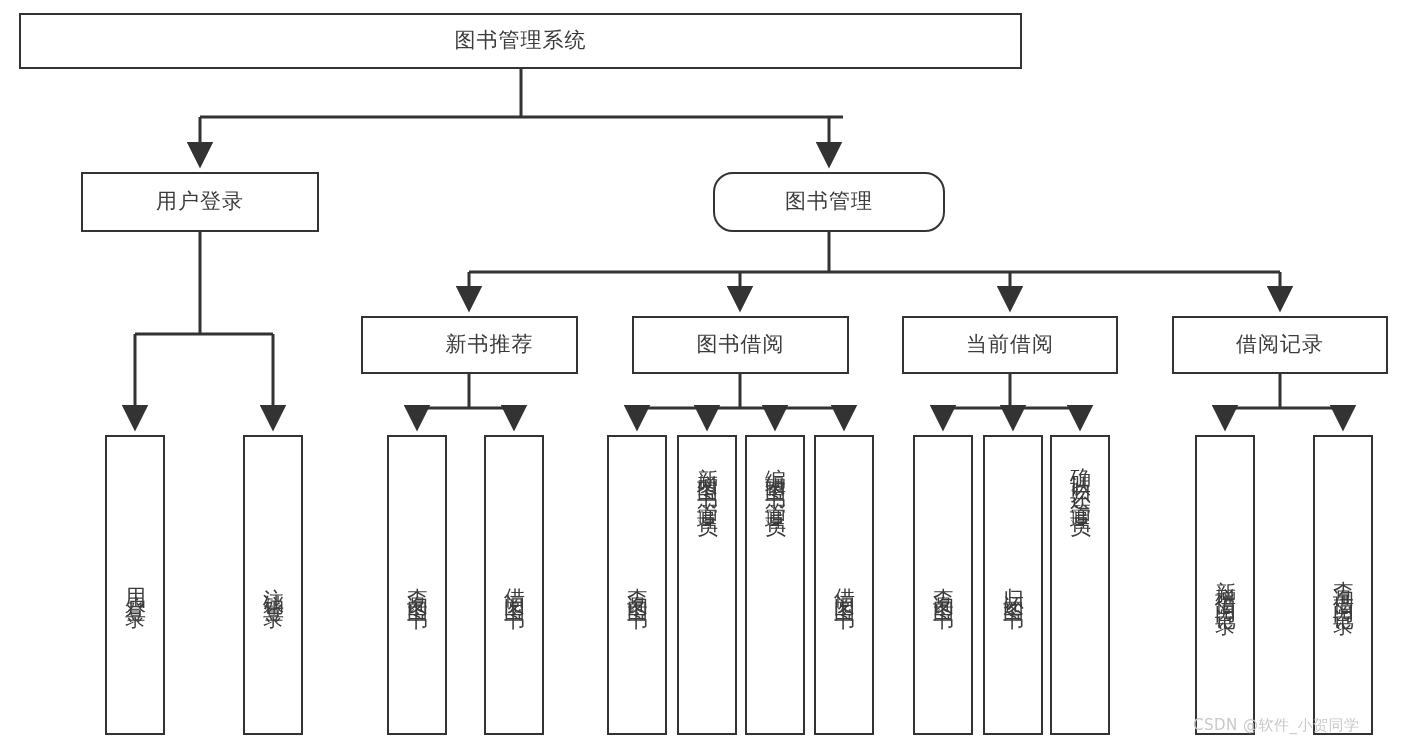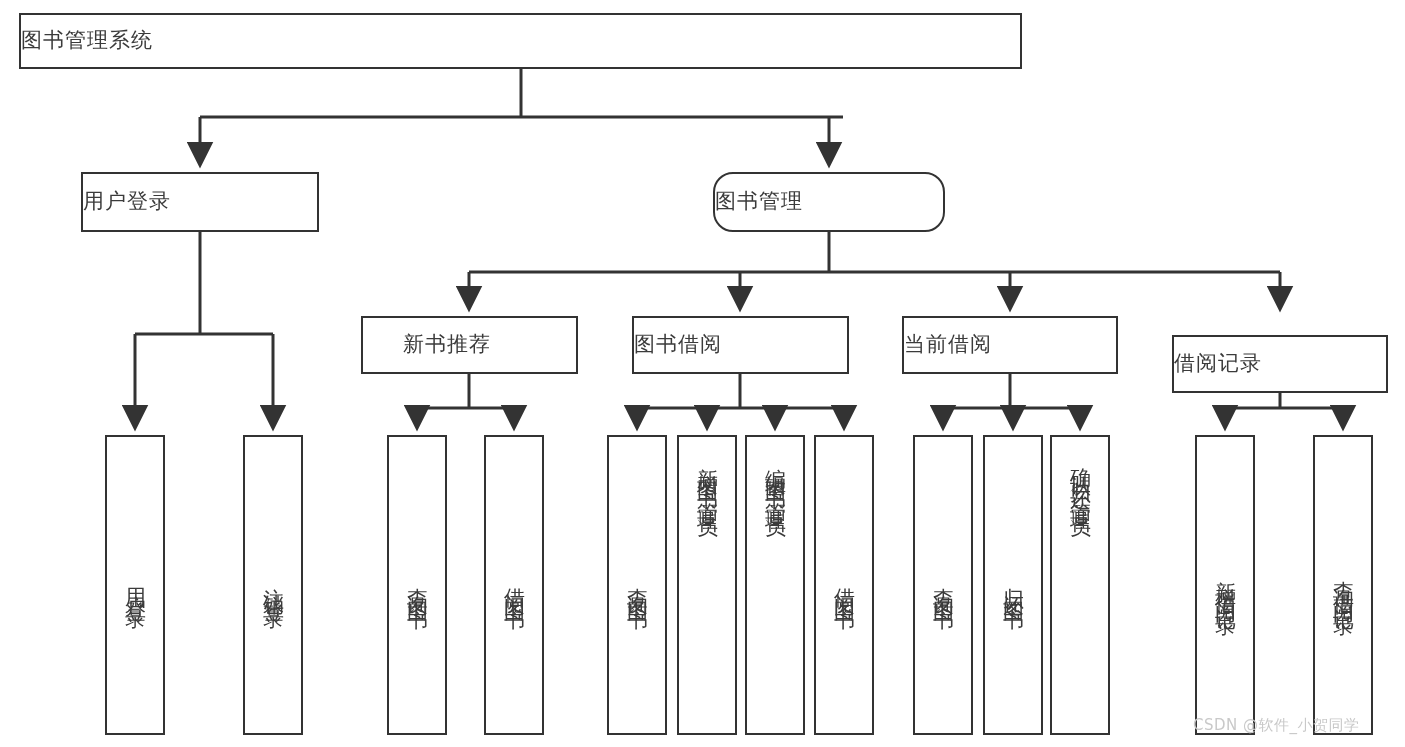--- a/index.html
+++ b/index.html
@@ -23,21 +23,21 @@
     height: 747px;
     pointer-events: none;
   }
   .node {
     position: absolute;
     box-sizing: border-box;
     border: 2px solid #333333;
     background: #ffffff;
     display: flex;
     align-items: center;
-    justify-content: flex-start;
+    justify-content: center;
     color: #3b3b3b;
   }
   .node-h {
     font-size: 21px;
     line-height: 1.1;
     letter-spacing: 1px;
     white-space: nowrap;
   }
   
   .node-v {
@@ -135,21 +135,21 @@
 
   <div class="node node-h" id="node-new-book-recommend" style="left: 361px; top: 316px; width: 217px; height: 58px; padding-left: 40px;">
     <span>新书推荐</span>
   </div>
   <div class="node node-h" id="node-book-borrow" style="left: 632px; top: 316px; width: 217px; height: 58px;">
     <span>图书借阅</span>
   </div>
   <div class="node node-h" id="node-current-borrow" style="left: 902px; top: 316px; width: 216px; height: 58px;">
     <span>当前借阅</span>
   </div>
-  <div class="node node-h" id="node-borrow-record" style="left: 1172px; top: 316px; width: 216px; height: 58px; margin-top: 19px;">
+  <div class="node node-h" id="node-borrow-record" style="left: 1172px; top: 316px; width: 216px; height: 58px;">
     <span>借阅记录</span>
   </div>
 
   <div id="leaf-container">
       <div class="node node-v centered" style="left: 105px; top: 435px; width: 60px; height: 300px;">
         <span class="vtext">用户登录</span>
       </div>
       <div class="node node-v centered" style="left: 243px; top: 435px; width: 60px; height: 300px;">
         <span class="vtext">注销登录</span>
       </div>

